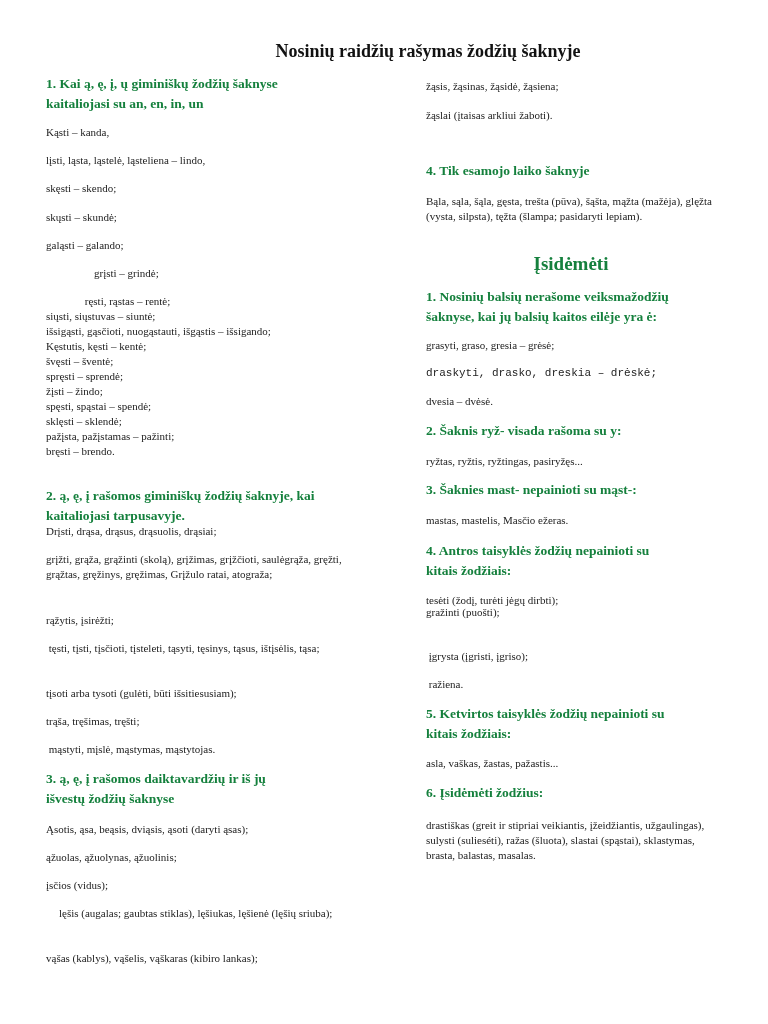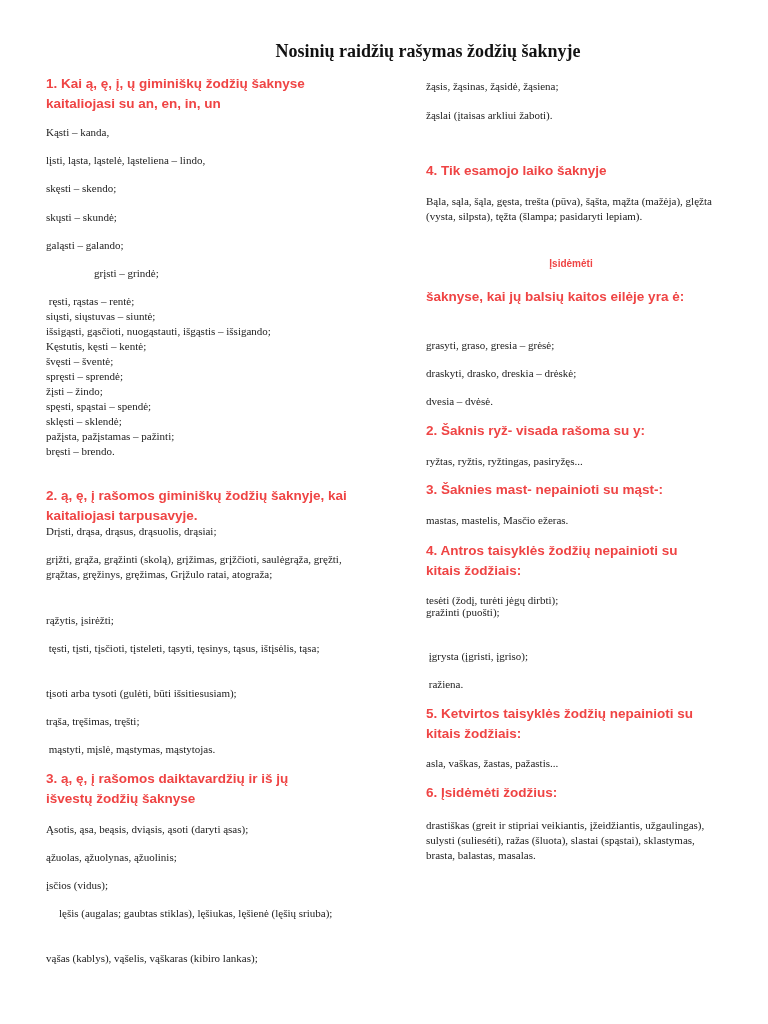--- a/index.html
+++ b/index.html
@@ -29,25 +29,25 @@
     .col {
       position: absolute;
       top: 0;
     }
     .col-left { left: 46px; width: 340px; }
     .col-right { left: 426px; width: 310px; }
 
     .block { position: absolute; left: 0; width: 100%; }
 
     .heading {
-      font-family: Liberation Sans, sans-serif;
+      font-family: Liberation Serif, serif;
       font-weight: bold;
       font-size: 13.5px;
       line-height: 20px;
-      color: #ef4444;
+      color: #15803d;
     }
     .heading-center {
       text-align: center;
     }
     .line {
       font-size: 11px;
       line-height: 15px;
       color: #222;
       white-space: nowrap;
     }
@@ -72,21 +72,21 @@
     </div>
 
     <div class="block line" style="top:125px;">Kąsti – kanda,</div>
     <div class="block line" style="top:153px;">lįsti, ląsta, ląstelė, ląsteliena – lindo,</div>
     <div class="block line" style="top:181px;">skęsti – skendo;</div>
     <div class="block line" style="top:210px;">skųsti – skundė;</div>
     <div class="block line" style="top:238px;">galąsti – galando;</div>
     <div class="block line" style="top:266px;margin-left:48px;">grįsti – grindė;</div>
 
     <div class="block" style="top:294px;">
-      <div class="line" style="white-space:pre;"> ręsti, rąstas – rentė;</div>
+      <div class="line" style="white-space:pre;margin-left:36px;"> ręsti, rąstas – rentė;</div>
       <div class="line">siųsti, siųstuvas – siuntė;</div>
       <div class="line">išsigąsti, gąsčioti, nuogąstauti, išgąstis – išsigando;</div>
       <div class="line">Kęstutis, kęsti – kentė;</div>
       <div class="line">švęsti – šventė;</div>
       <div class="line">spręsti – sprendė;</div>
       <div class="line">žįsti – žindo;</div>
       <div class="line">spęsti, spąstai – spendė;</div>
       <div class="line">sklęsti – sklendė;</div>
       <div class="line">pažįsta, pažįstamas – pažinti;</div>
       <div class="line">bręsti – brendo.</div>
@@ -118,27 +118,28 @@
   </div>
 
   <div class="col col-right">
 
     <div class="block line" style="top:79px;">žąsis, žąsinas, žąsidė, žąsiena;</div>
     <div class="block line" style="top:108px;">žąslai (įtaisas arkliui žaboti).</div>
 
     <div class="block heading" style="top:161px;">4. Tik esamojo laiko šaknyje</div>
     <div class="block para" style="top:194px; width:300px;">Bąla, sąla, šąla, gęsta, trešta (pūva), šąšta, mąžta (mažėja), glęžta (vysta, silpsta), tęžta (šlampa; pasidaryti lepiam).</div>
 
-    <div class="block heading heading-center" style="top:254px; width:290px; font-size:10px;">Įsidėmėti</div>
+    <div class="block heading heading-center" style="top:254px; width:290px; font-size:19px;">Įsidėmėti</div>
 
     <div class="block heading" style="top:287px;">
+      <div>1. Nosinių balsių nerašome veiksmažodžių</div>
       <div>šaknyse, kai jų balsių kaitos eilėje yra ė:</div>
     </div>
     <div class="block line" style="top:338px;">grasyti, graso, gresia – grėsė;</div>
-    <div class="block line" style="top:366px;">draskyti, drasko, dreskia – drėskė;</div>
+    <div class="block line" style="top:366px;font-family:Liberation Mono, monospace;">draskyti, drasko, dreskia – drėskė;</div>
     <div class="block line" style="top:394px;">dvesia – dvėsė.</div>
 
     <div class="block heading" style="top:421px;">2. Šaknis ryž- visada rašoma su y:</div>
     <div class="block line" style="top:454px;">ryžtas, ryžtis, ryžtingas, pasiryžęs...</div>
 
     <div class="block heading" style="top:480px;">3. Šaknies mast- nepainioti su mąst-:</div>
     <div class="block line" style="top:513px;">mastas, mastelis, Masčio ežeras.</div>
 
     <div class="block heading" style="top:541px;">
       <div>4. Antros taisyklės žodžių nepainioti su</div>

